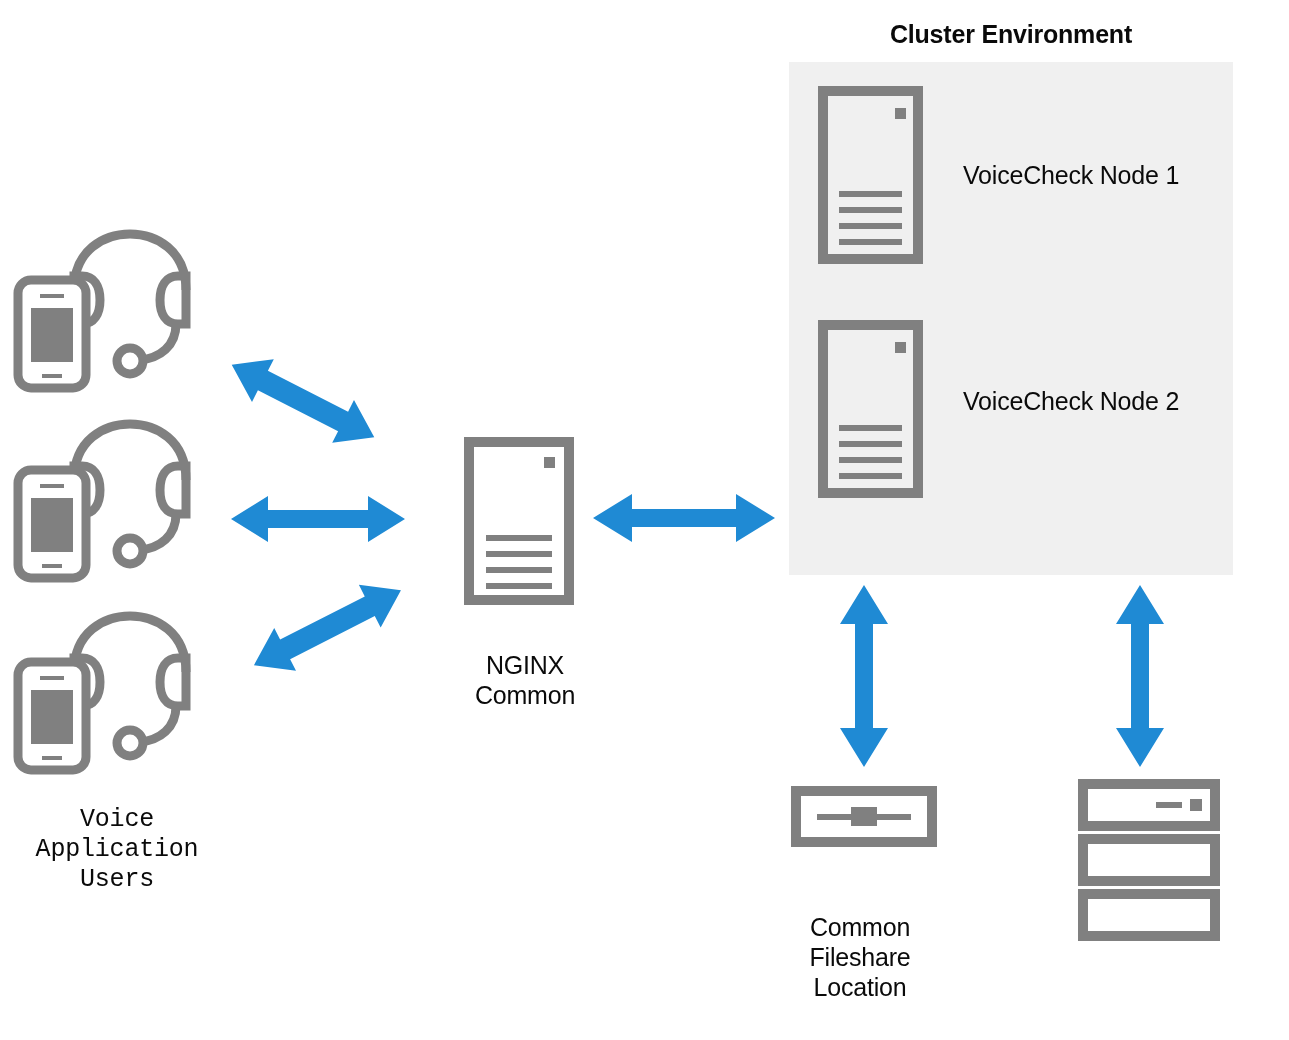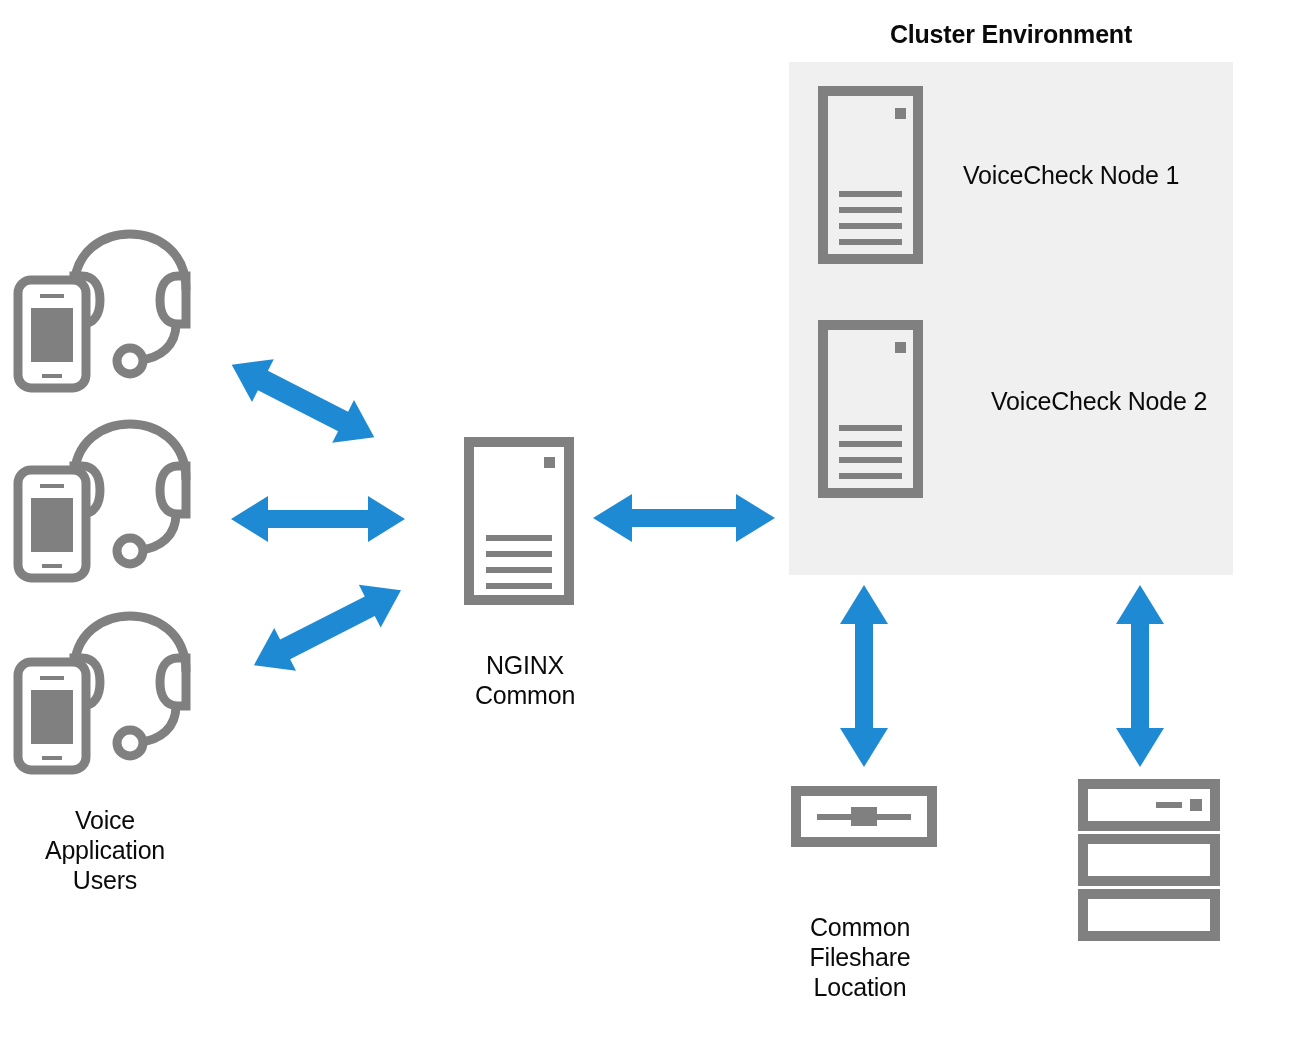--- a/index.html
+++ b/index.html
@@ -42,23 +42,23 @@
   .label {
     font-size: 25px;
     line-height: 30px;
     letter-spacing: -0.2px;
     white-space: pre-line;
   }
   .label.center { text-align: center; }
   .label.left { text-align: left; }
 
   #node1-label { left: 963px; top: 160px; width: 280px; }
-  #node2-label { left: 963px; top: 386px; width: 280px; margin-left: 28px; }
+  #node2-label { left: 963px; top: 386px; width: 280px; }
   #nginx-label { left: 425px; top: 650px; width: 200px; }
-  #users-label { left: 0px;   top: 805px; width: 210px; }
+  #users-label { left: 12px;   top: 805px; width: 210px; font-family: Liberation Mono, monospace; }
   #fileshare-label { left: 760px; top: 886px; width: 200px; margin-top: 26px; }
   #database-label { left: 1040px; top: 955px; width: 240px; }
 
   
   .icon { display: block; }
 
   
   #server-node1   { left: 818px; top: 86px; }
   #server-node2   { left: 818px; top: 320px; }
   #server-nginx   { left: 464px; top: 437px; }

